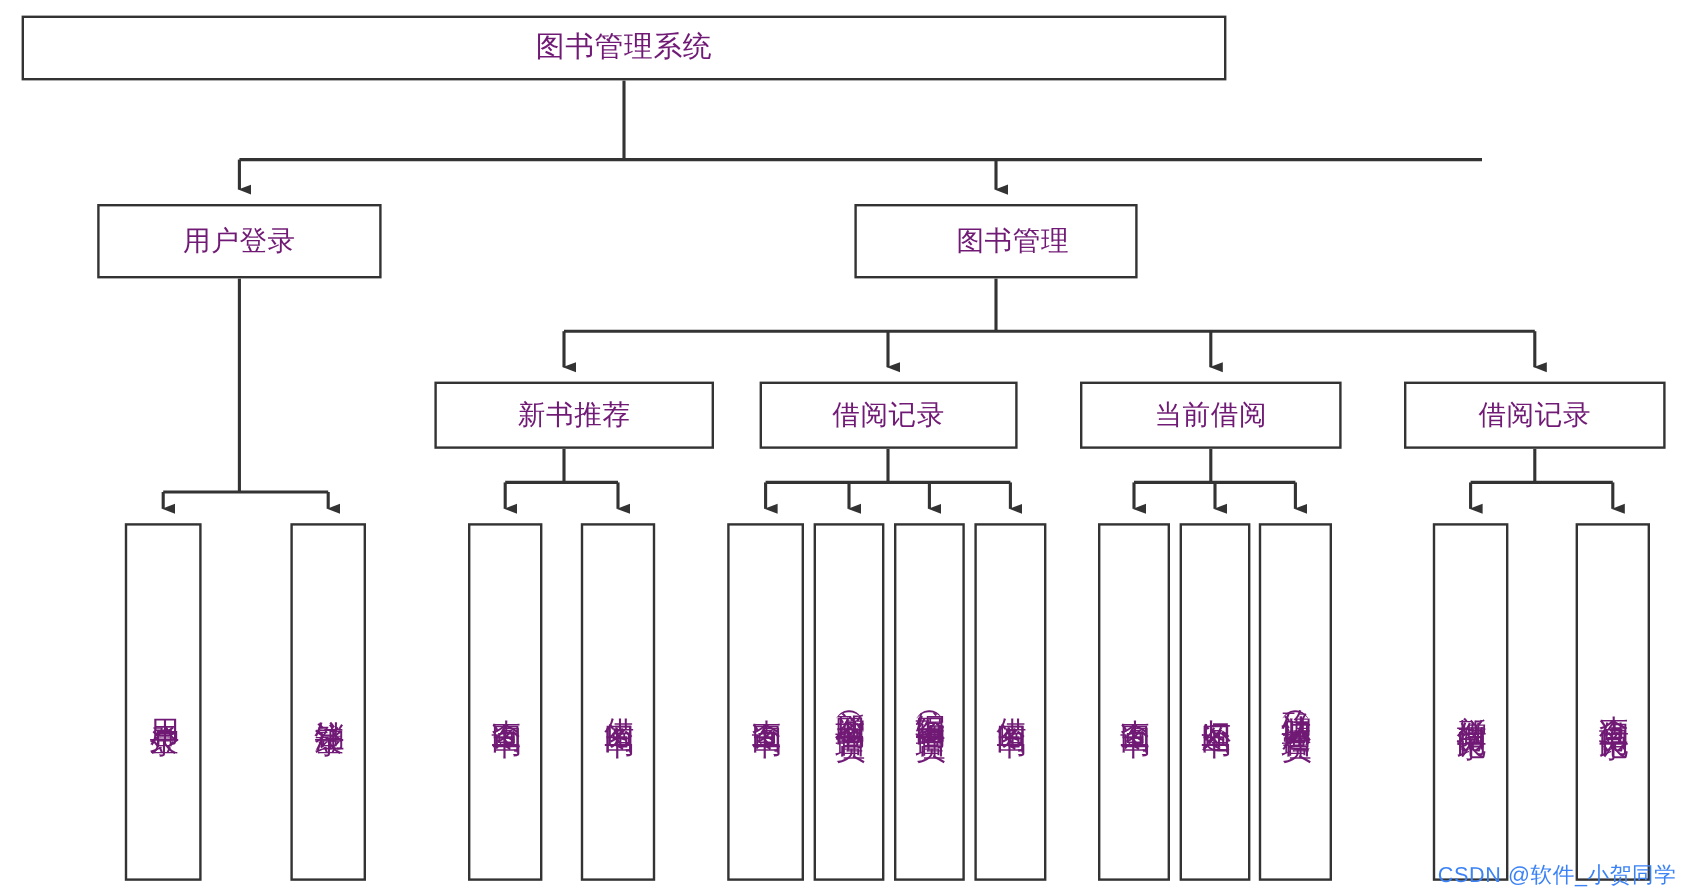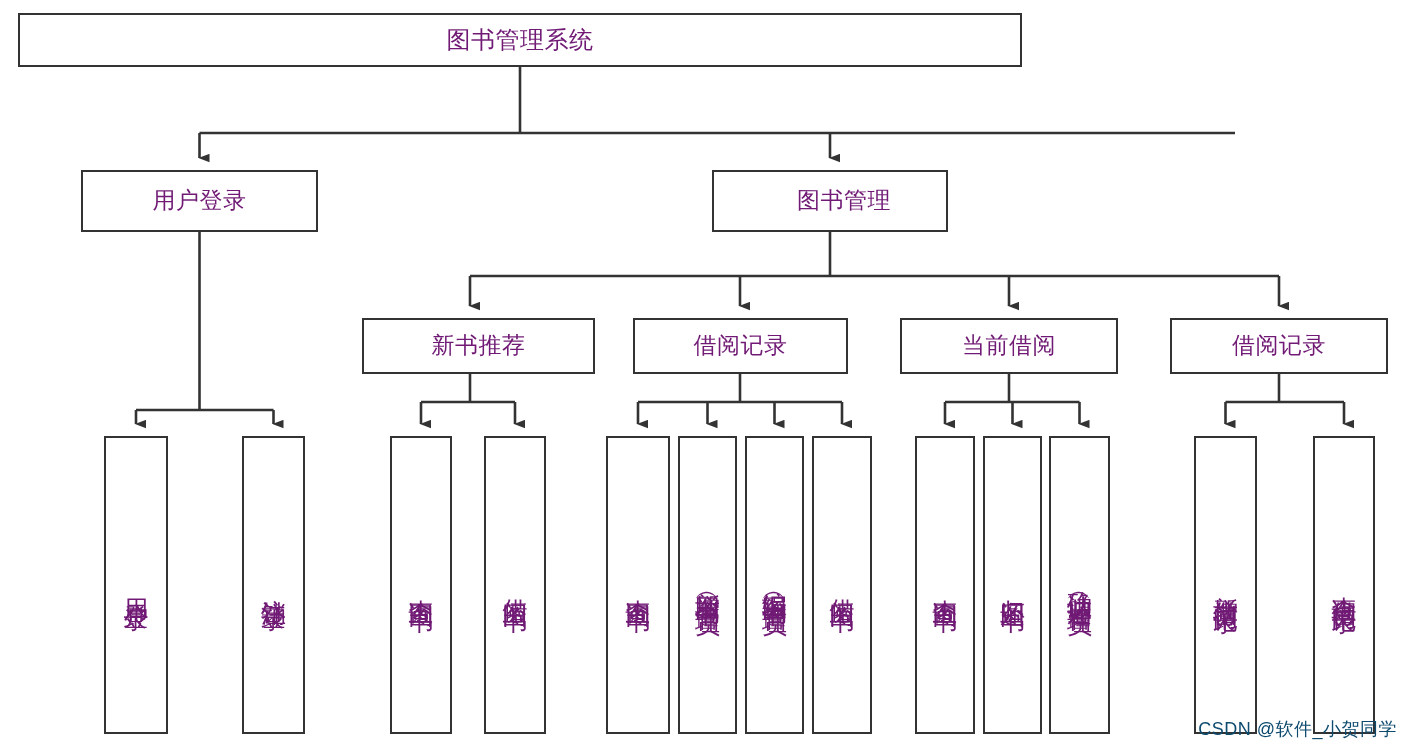--- a/index.html
+++ b/index.html
@@ -56,21 +56,21 @@
     font-size: 25px;
     letter-spacing: 3px;
     line-height: 1;
   }
   .node.root .lbl { font-size: 24px; }
   #watermark {
     position: absolute;
     right: 8px;
     bottom: 6px;
     font-size: 18px;
-    color: #0c4a6e;
+    color: #3b82f6;
     letter-spacing: 0.5px;
     white-space: nowrap;
     font-family: "Liberation Sans", "DejaVu Sans", sans-serif;
   }
 </style>
 </head>
 <body>
 
 <div id="canvas">
 

